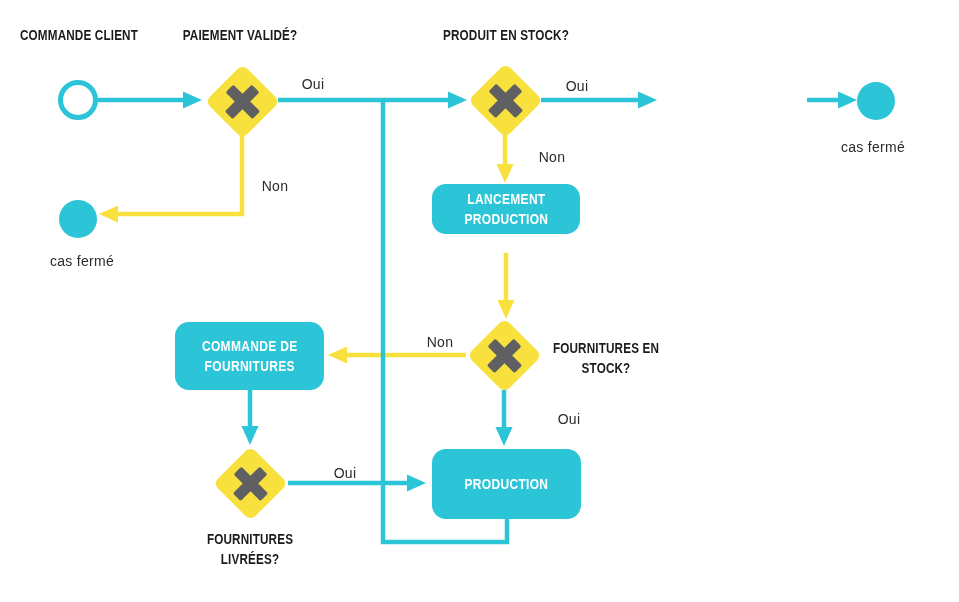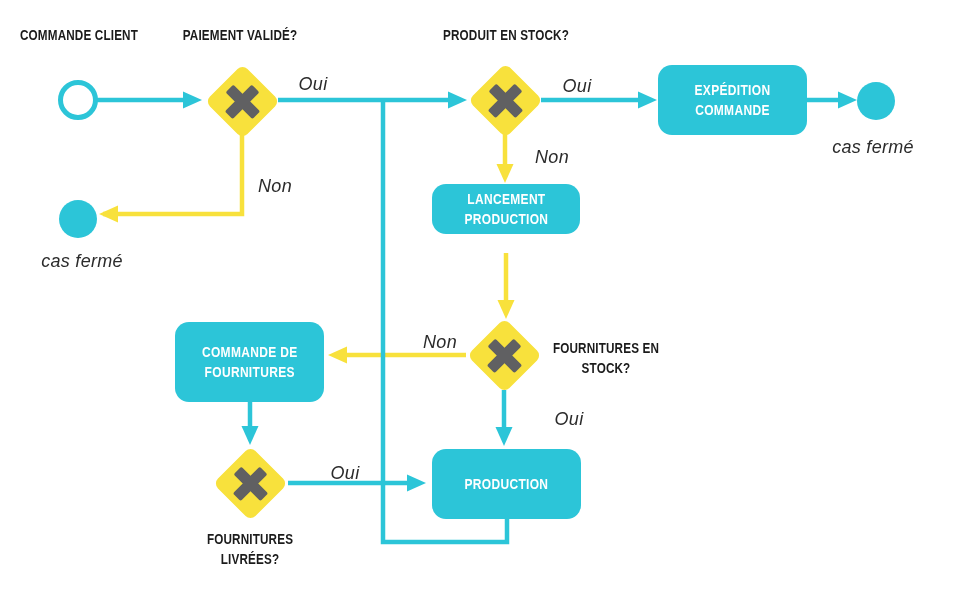--- a/index.html
+++ b/index.html
@@ -47,22 +47,22 @@
     letter-spacing:0.4px;text-align:center;white-space:pre-line;
     transform:scaleX(0.8);
   }
   
   .node-label{
     position:absolute;color:var(--ink);font-weight:bold;font-size:15px;
     line-height:1.33;text-align:center;white-space:pre-line;letter-spacing:0.2px;
     transform:translate(-50%,-50%) scaleX(0.78);
   }
   .edge-label{
-    position:absolute;color:var(--edge-ink);font-size:18px;
-    letter-spacing:0.3px;transform:translate(-50%,-50%);white-space:nowrap;font-style:italic;
+    position:absolute;color:var(--edge-ink);font-size:14px;
+    letter-spacing:0.3px;transform:translate(-50%,-50%);white-space:nowrap;
   }
 </style>
 </head>
 <body>
 
 <div id="stage">
 
   <svg id="edges" width="959" height="602" viewBox="0 0 959 602">
 
     <g>
@@ -125,29 +125,25 @@
   <div class="gateway" style="left:478.5px;top:73.5px;">
     <span class="gw-x"></span>
   </div>
   <div class="gateway" style="left:477.5px;top:328.5px;">
     <span class="gw-x"></span>
   </div>
   <div class="gateway" style="left:223.5px;top:456.5px;">
     <span class="gw-x"></span>
   </div>
 
-  <div class="task" style="left:658px;top:65px;width:149px;height:70px;">
-    <span class="task-label">EXPÉDITION
-COMMANDE</span>
-  </div>
   <div class="task" style="left:432px;top:184px;width:148px;height:50px;">
     <span class="task-label">LANCEMENT
 PRODUCTION</span>
   </div>
-  <div class="task" style="left:175px;top:322px;width:149px;height:80px;">
+  <div class="task" style="left:175px;top:322px;width:149px;height:68px;">
     <span class="task-label">COMMANDE DE
 FOURNITURES</span>
   </div>
   <div class="task" style="left:432px;top:449px;width:149px;height:70px;">
     <span class="task-label">PRODUCTION</span>
   </div>
 
   <div class="node-label" style="left:79px;top:35px;">COMMANDE CLIENT</div>
   <div class="node-label" style="left:240px;top:35px;">PAIEMENT VALIDÉ?</div>
   <div class="node-label" style="left:506px;top:35px;">PRODUIT EN STOCK?</div>

